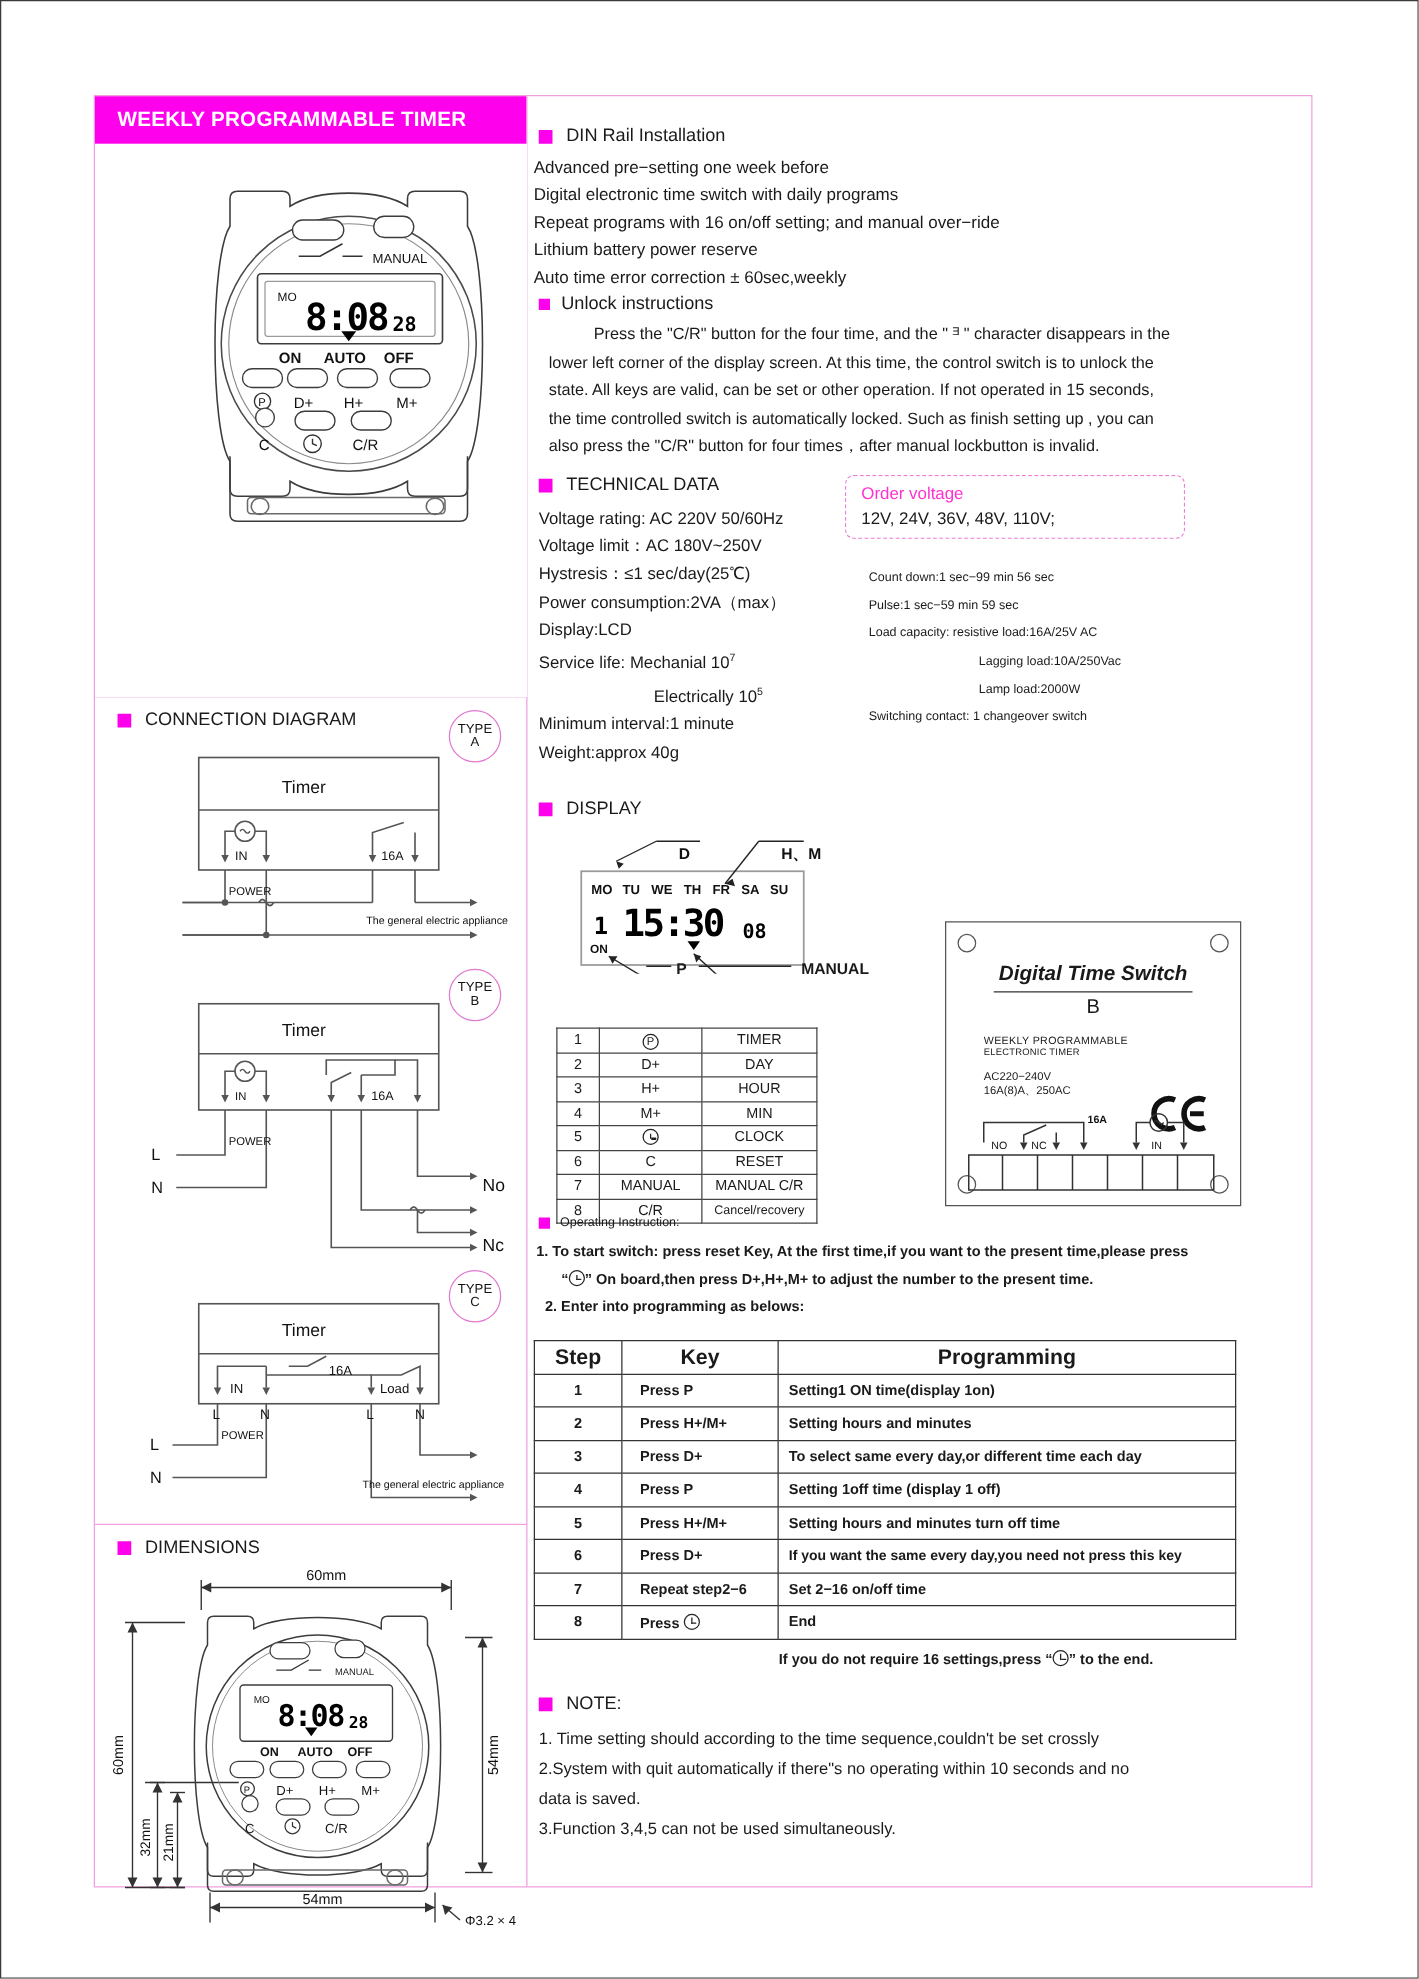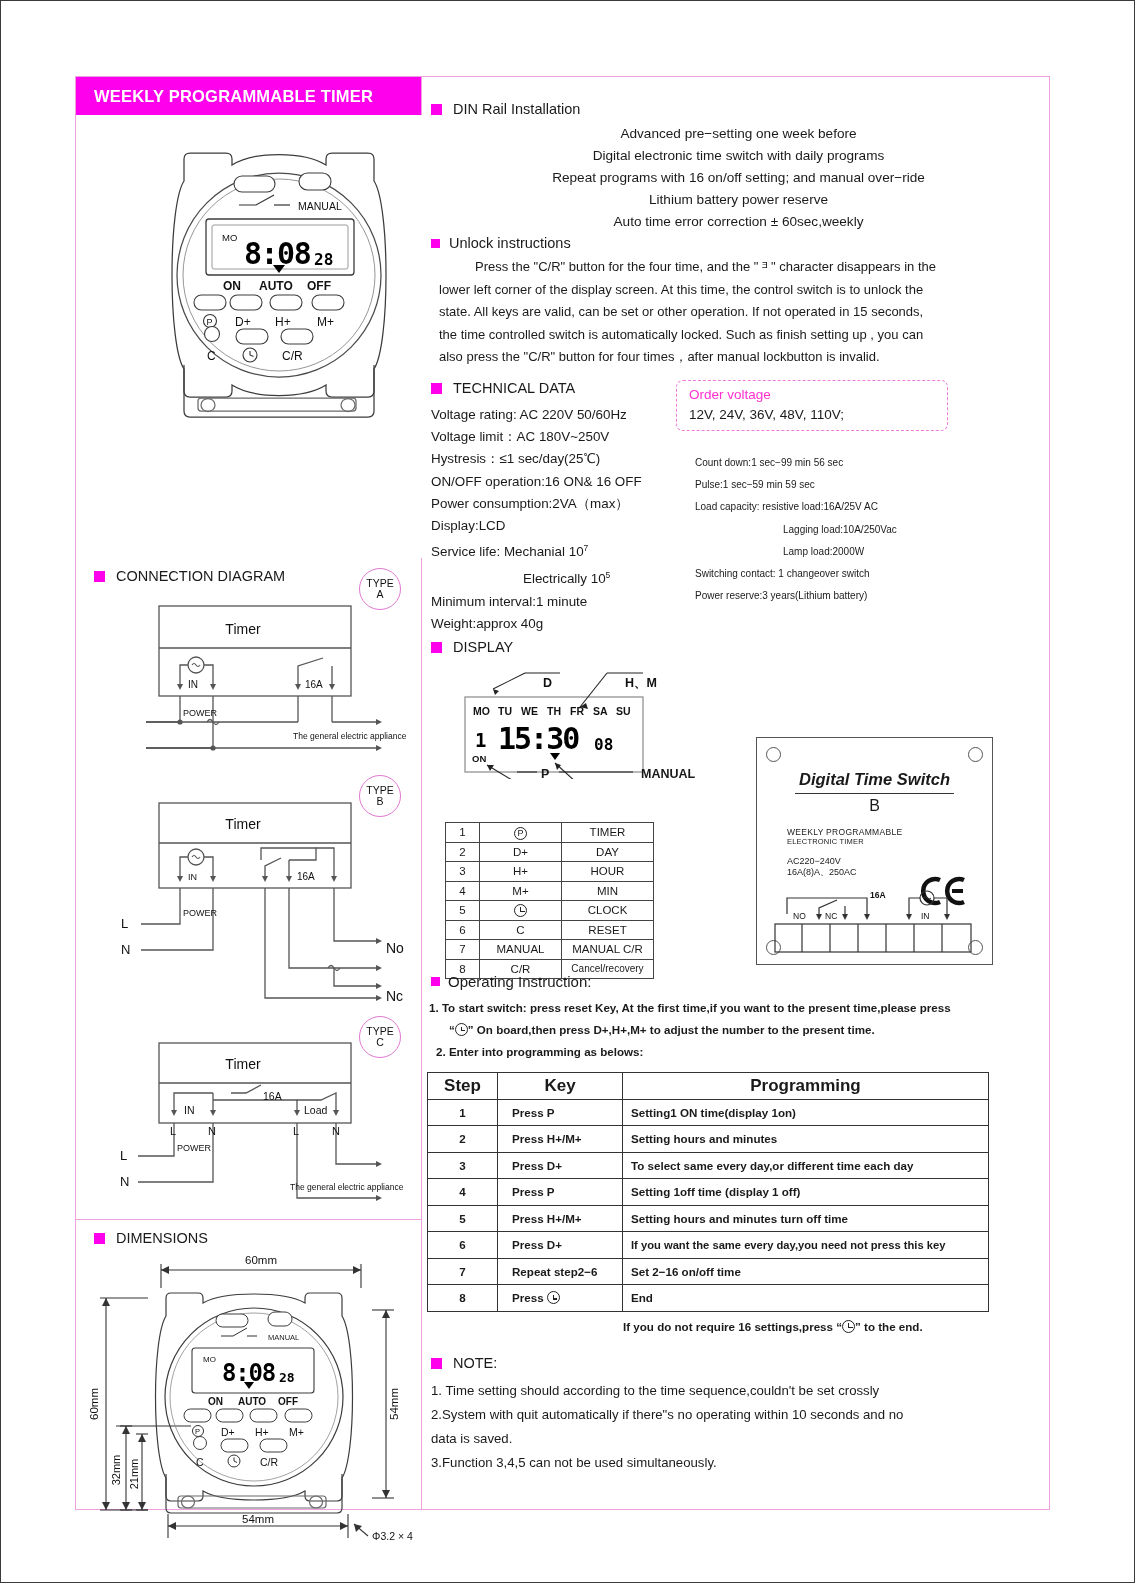--- a/index.html
+++ b/index.html
@@ -61,21 +61,21 @@
   
   #right-col {
     position: absolute;
     left: 347px; top: 0; width: 627px; height: 100%;
     padding: 0;
   }
   .rhead {
     display: flex; align-items: center; gap: 11px;
     font-size: 14.5px; margin-left: 8px;
   }
-  .bodyline { font-size: 13.6px; line-height: 22px; margin-left: 4px; text-align: center; }
+  .bodyline { font-size: 13.6px; line-height: 22px; margin-left: 4px; }
   .para { font-size: 13px; line-height: 22.5px; margin-left: 8px; }
   .tdline { font-size: 13.4px; line-height: 22.2px; margin-left: 8px; white-space: nowrap;}
   .ordbox {
     position: absolute;
     left: 253px; top: 0px; width: 272px;
     border: 1.4px dashed #f07ad8; border-radius: 7px;
     padding: 6px 10px 8px 12px;
   }
   .ordtitle { color: #ff2fd0; font-size: 13.5px; margin-bottom: 5px; }
   .ordv { font-size: 13.5px; }
@@ -561,21 +561,20 @@
 
     <div style="position:absolute;left:0;top:303px;width:100%;">
       <div class="rhead">
         <span class="sq"></span>
         <span>TECHNICAL DATA</span>
       </div>
       <div style="margin-top:8px;">
         <div class="tdline">Voltage  rating: AC  220V  50/60Hz</div>
         <div class="tdline">Voltage limit：AC 180V~250V</div>
         <div class="tdline">Hystresis：≤1 sec/day(25℃)</div>
-        <div class="tdline">ON/OFF  operation:16 ON&amp; 16 OFF</div>
         <div class="tdline">Power consumption:2VA（max）</div>
         <div class="tdline">Display:LCD</div>
         <div class="tdline">
           <span>Service life: Mechanial   10</span><sup>7</sup>
         </div>
         <div class="tdline" style="padding-left:92px;">
           <span>Electrically 10</span><sup>5</sup>
         </div>
         <div class="tdline">Minimum  interval:1 minute</div>
         <div class="tdline">Weight:approx  40g</div>
@@ -586,21 +585,20 @@
         <div class="ordv">12V, 24V, 36V, 48V, 110V;</div>
       </div>
 
       <div style="position:absolute;left:272px;top:72px;width:360px;">
         <div class="rtdline">Count down:1 sec−99 min 56 sec</div>
         <div class="rtdline">Pulse:1 sec−59 min 59 sec</div>
         <div class="rtdline">Load capacity: resistive load:16A/25V AC</div>
         <div class="rtdline" style="padding-left:88px;">Lagging load:10A/250Vac</div>
         <div class="rtdline" style="padding-left:88px;">Lamp load:2000W</div>
         <div class="rtdline">Switching contact: 1  changeover switch</div>
-        <div class="rtdline">Power reserve:3 years(Lithium battery)</div>
       </div>
     </div>
 
     <div style="position:absolute;left:0;top:562px;width:100%;">
       <div class="rhead">
         <span class="sq"></span>
         <span>DISPLAY</span>
       </div>
       <svg width="290" height="120" viewBox="0 0 290 120" style="margin-left:24px;margin-top:4px;">
 
@@ -740,21 +738,21 @@
           <polygon points="187,28 193,28 190,34"></polygon>
         </g>
         <text x="36" y="33" font-family="Liberation Sans, sans-serif" font-size="8.5" fill="#111">NO</text>
         <text x="68" y="33" font-family="Liberation Sans, sans-serif" font-size="8.5" fill="#111">NC</text>
         <text x="113" y="12" font-family="Liberation Sans, sans-serif" font-size="8.5" font-weight="bold" fill="#111">16A</text>
         <text x="164" y="33" font-family="Liberation Sans, sans-serif" font-size="8.5" fill="#111">IN</text>
       </svg>
     </div>
 
     <div style="position:absolute;left:0;top:896px;width:100%;">
-      <div class="rhead" style="gap:8px;font-size:15px;">
+      <div class="rhead" style="gap:8px;font-size:10px;">
         <span class="sq sq-sm"></span>
         <span>Operating Instruction:</span>
       </div>
       <div style="margin-top:7px;margin-left:6px;font-size:11.6px;font-weight:bold;line-height:22px;">
         <div>1. To  start switch: press reset Key, At the first time,if you want to the present time,please press</div>
         <div style="margin-left:20px;">
           <span>“</span><span class="clockglyph"></span><span>”  On board,then press D+,H+,M+ to adjust the number to the present  time.</span>
         </div>
         <div style="margin-left:7px;">2. Enter into programming as belows:</div>
       </div>

